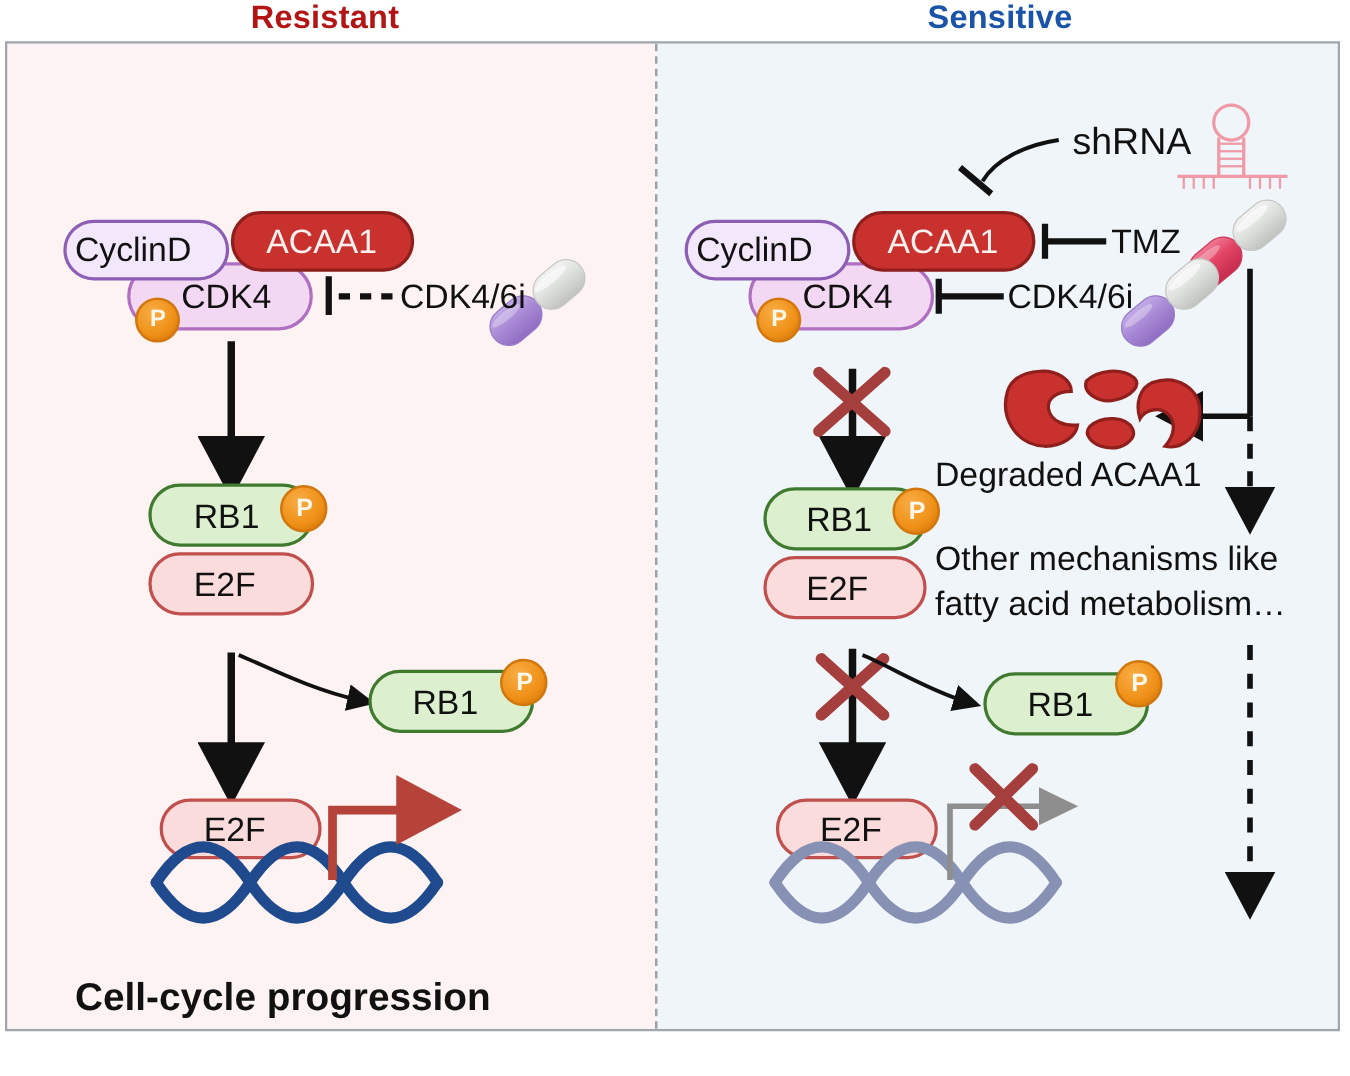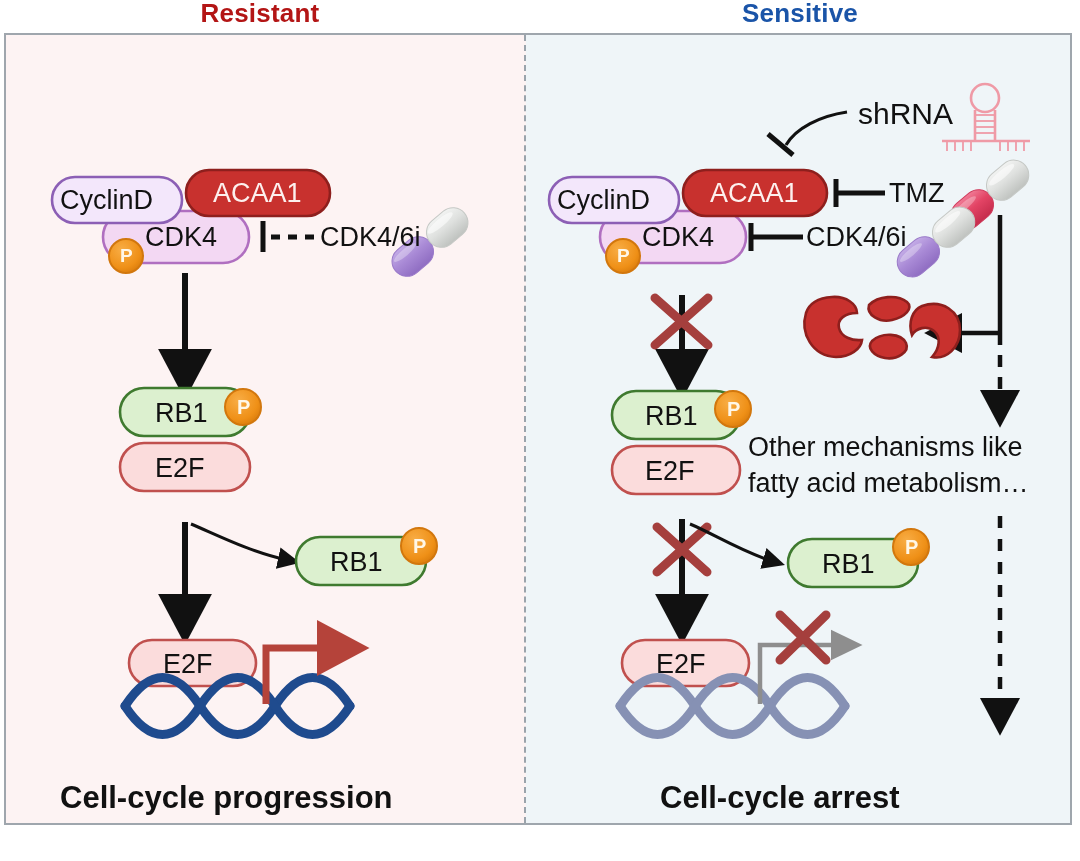--- a/index.html
+++ b/index.html
@@ -263,28 +263,28 @@
 
   <div class="lbl lbl-27" style="left:557px;top:185px;">CyclinD</div>
   <div class="lbl lbl-27" style="left:642px;top:222px;">CDK4</div>
   <div class="lbl lbl-27" style="left:710px;top:178px;color:#fdf0ee;">ACAA1</div>
   <div class="lbl" style="left:617px;top:245px;font-size:19px;font-weight:bold;color:#fff7e8;">P</div>
 
   <div class="lbl lbl-30" style="left:858px;top:97px;text-align:right;">shRNA</div>
   <div class="lbl lbl-27" style="left:889px;top:178px;">TMZ</div>
   <div class="lbl lbl-27" style="left:806px;top:222px;">CDK4/6i</div>
 
+  <div class="lbl lbl-27" style="left:748px;top:365px;">Degraded ACAA1</div>
 
   <div class="lbl lbl-27" style="left:748px;top:432px;">Other mechanisms like</div>
   <div class="lbl lbl-27" style="left:748px;top:468px;">fatty acid metabolism…</div>
 
   <div class="lbl lbl-27" style="left:645px;top:401px;">RB1</div>
   <div class="lbl" style="left:727px;top:398px;font-size:20px;font-weight:bold;color:#fff7e8;">P</div>
   <div class="lbl lbl-27" style="left:645px;top:456px;">E2F</div>
 
   <div class="lbl lbl-27" style="left:822px;top:549px;">RB1</div>
   <div class="lbl" style="left:905px;top:536px;font-size:20px;font-weight:bold;color:#fff7e8;">P</div>
 
   <div class="lbl lbl-27" style="left:656px;top:649px;">E2F</div>
 
-  <div class="footer" style="left:660px;top:780px;">Cell-cycle arrest</div>
 
 </div>
 
 </body></html>

